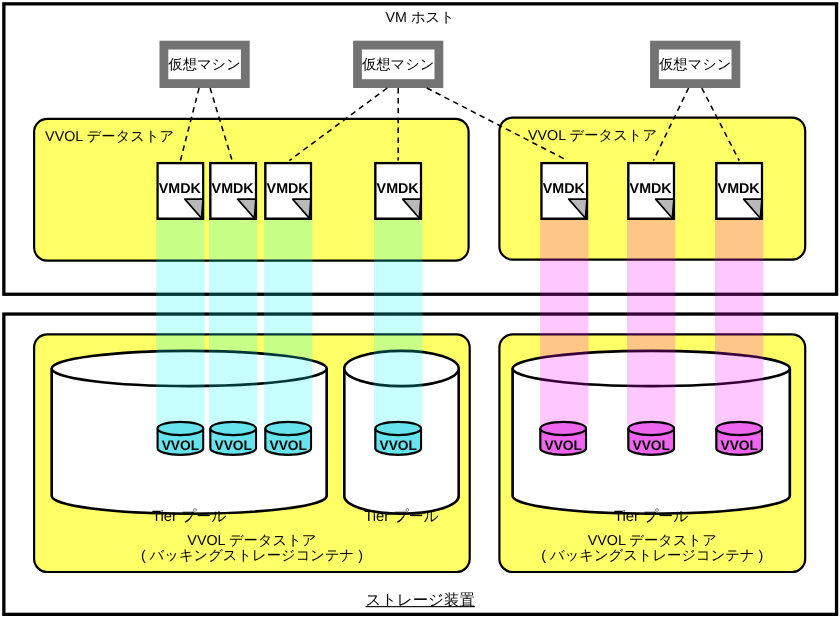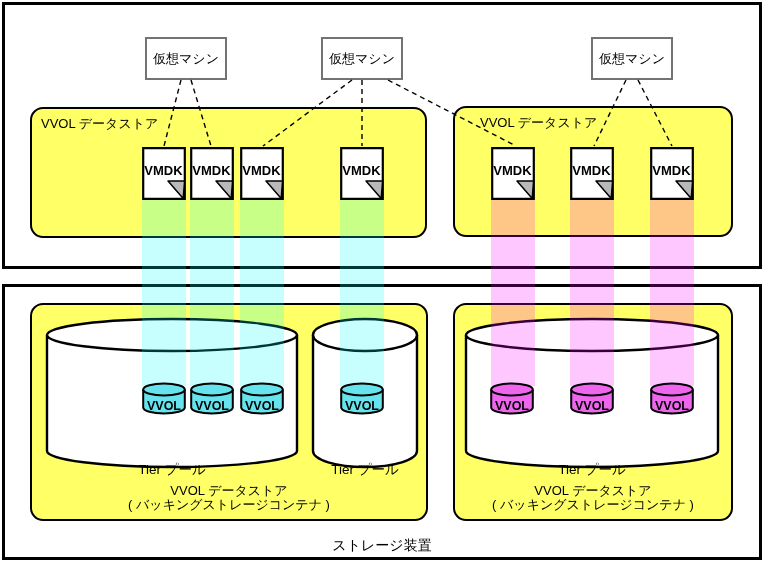--- a/index.html
+++ b/index.html
@@ -7,34 +7,34 @@
   .stage {
     position:relative; width:764px; height:564px; background:#fff;
     font-family:"Liberation Sans","DejaVu Sans",sans-serif;
     overflow:hidden; color:#000;
   }
   
   .outer { position:absolute; border:3px solid #000; background:#fff; }
   .box-host    { left:2px; top:2px;   width:760px; height:267px; }
   .box-storage { left:2px; top:284px; width:760px; height:276px; }
   .title-top    { position:absolute; top:7px;  left:0; width:764px; text-align:center; font-size:13px; }
-  .title-bottom { position:absolute; top:537px; left:0; width:764px; text-align:center; font-size:14px; }
+  .title-bottom { position:absolute; top:537px; left:0; width:764px; text-align:center; font-size:14px;text-decoration:underline; }
 
   
   .ybox { position:absolute; background:#ffff66; border:2.5px solid #000; border-radius:13px;text-decoration:underline; }
   .ds1 { left:30px;  top:107px; width:397px; height:131px; }
   .ds2 { left:453px; top:106px; width:280px; height:131px; }
   .c1  { left:30px;  top:303px; width:398px; height:218px; }
   .c2  { left:453px; top:303px; width:280px; height:218px; }
   .ds-label { position:absolute; top:6px; left:9px; font-size:13px; white-space:nowrap; }
   .ds2 .ds-label { left:25px; }
   .caption { position:absolute; left:0; right:0; bottom:8px; text-align:center; font-size:13px; line-height:13.5px; }
 
   
-  .vm { position:absolute; top:37px; width:82px; height:43px; border:2px solid #737373; background:#fff;
+  .vm { position:absolute; top:37px; width:82px; height:43px; border:8px solid #737373; background:#fff;
         display:flex; align-items:center; justify-content:center; font-size:13px; z-index:3; }
   .vm1 { left:145px; } .vm2 { left:321px; } .vm3 { left:591px; }
 
   
   .lines { position:absolute; left:0; top:0; z-index:3; pointer-events:none; }
   .vmdk { position:absolute; top:147px; z-index:4; }
   .vmdk text { font-family:"Liberation Sans","DejaVu Sans",sans-serif; font-size:13px; font-weight:600; }
   .pool { position:absolute; top:316px; z-index:4; }
   .tier-label { position:absolute; top:461px; text-align:center; font-size:13.5px; z-index:4; }
   .vvol { position:absolute; top:382px; z-index:6; }
@@ -45,20 +45,21 @@
   .band.cyan    { background:rgba(0,255,255,0.22); }
   .band.magenta { background:rgba(255,0,255,0.22); }
 </style>
 </head>
 <body>
 
 <div class="stage">
 
   <div class="outer box-host"></div>
   <div class="outer box-storage"></div>
+  <div class="title-top">VM ホスト</div>
   <div class="title-bottom">ストレージ装置</div>
 
   <div class="ybox ds1">
     <span class="ds-label">VVOL データストア</span>
   </div>
   <div class="ybox ds2">
     <span class="ds-label">VVOL データストア</span>
   </div>
 
   <div class="ybox c1">

